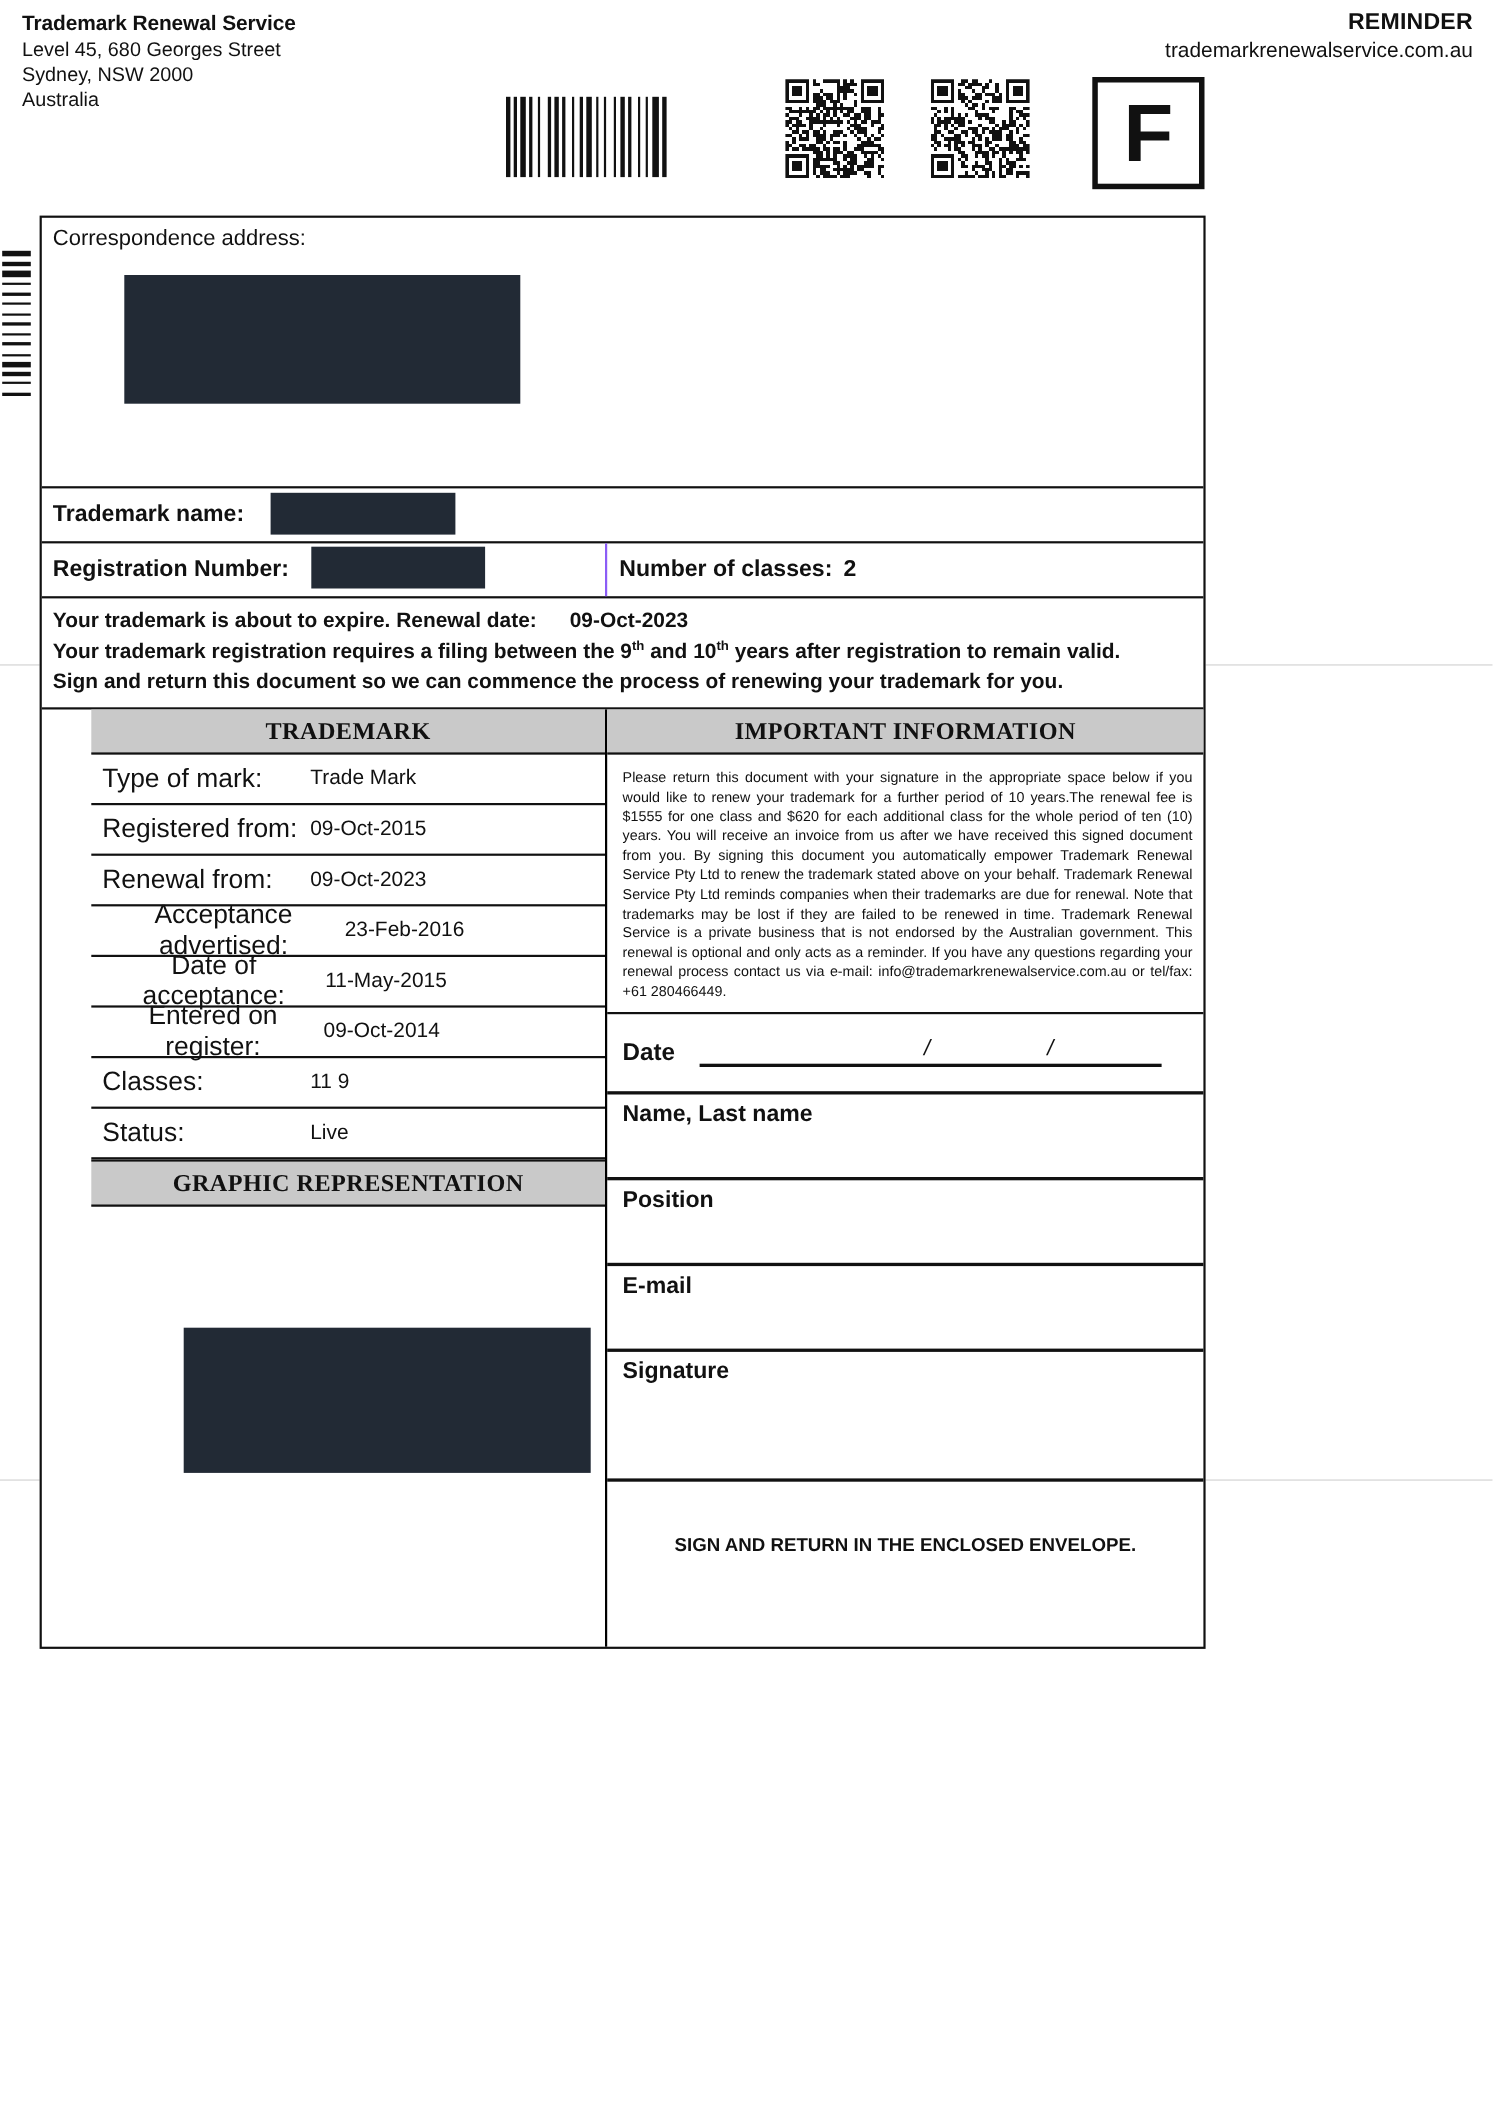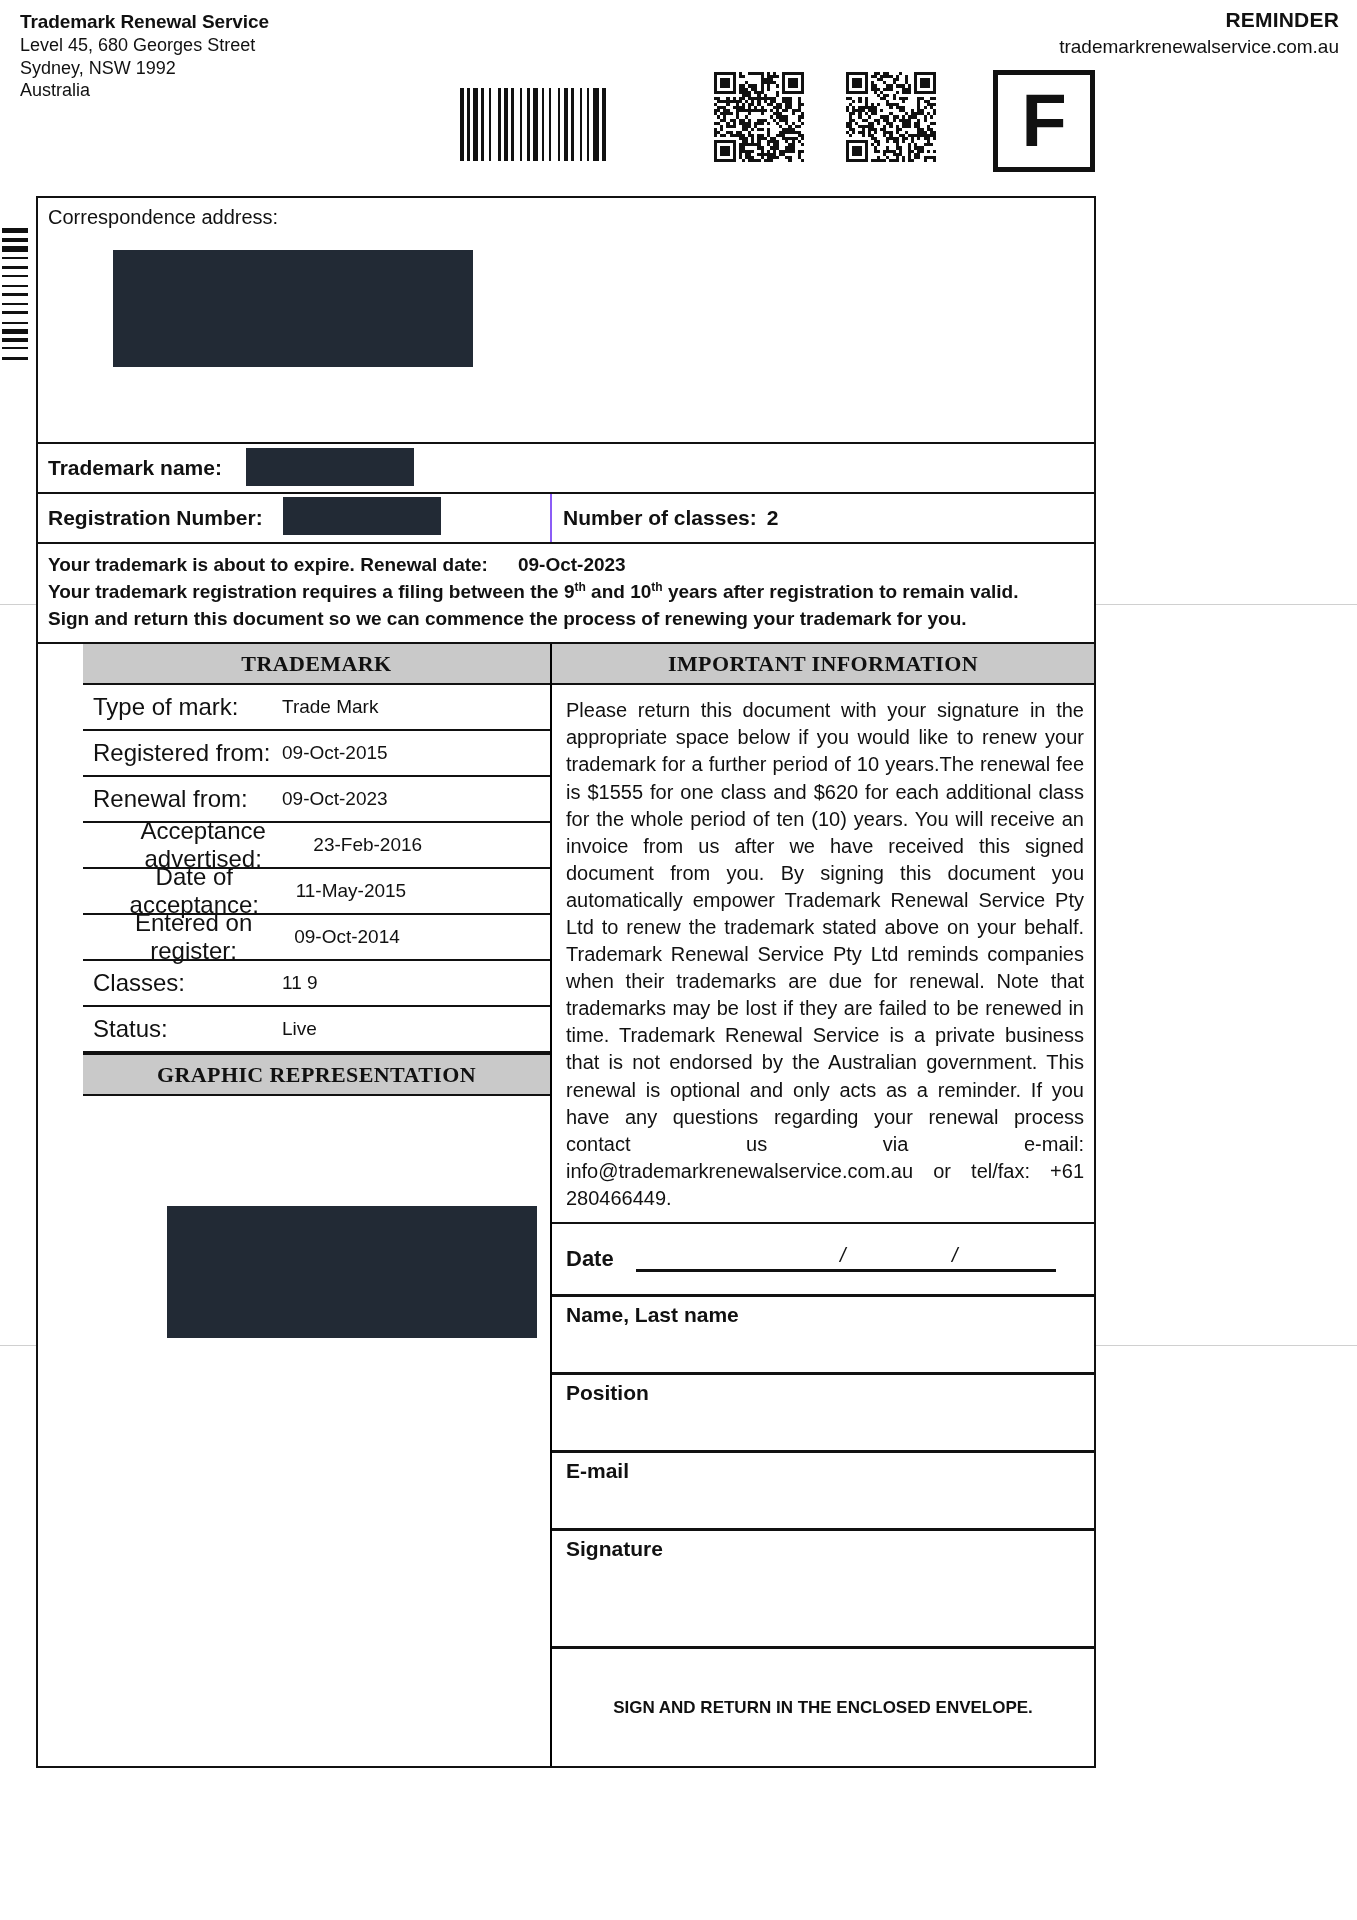--- a/index.html
+++ b/index.html
@@ -222,21 +222,21 @@
     position: relative;
   }
   .graphic-area .redact {
     left: 84px; top: 110px;
     width: 370px; height: 132px;
   }
 
   
   .info-text {
     padding: 12px 10px 10px 14px;
-    font-size: 20px;
+    font-size: 13px;
     line-height: 1.355;
     text-align: justify;
   }
   .date-line {
     border-top: 2px solid #111;
     height: 72px;
     display: flex;
     align-items: center;
     padding-left: 14px;
     box-sizing: border-box;
@@ -293,21 +293,21 @@
   .fold.f2 { top: 1345px; }
 </style>
 </head>
 <body>
 
 <div class="header">
 
   <div class="sender-block">
     <div class="sender-name">Trademark Renewal Service</div>
     <div class="sender-line">Level 45, 680 Georges Street</div>
-    <div class="sender-line">Sydney, NSW 1992</div>
+    <div class="sender-line">Sydney, NSW 2000</div>
     <div class="sender-line">Australia</div>
   </div>
 
   <div class="reminder-block">
     <div class="reminder-title">REMINDER</div>
     <div class="reminder-url">trademarkrenewalservice.com.au</div>
   </div>
 
   <div class="barcode" id="barcode-main">
       <i style="left: 0px; width: 4px;"></i>

